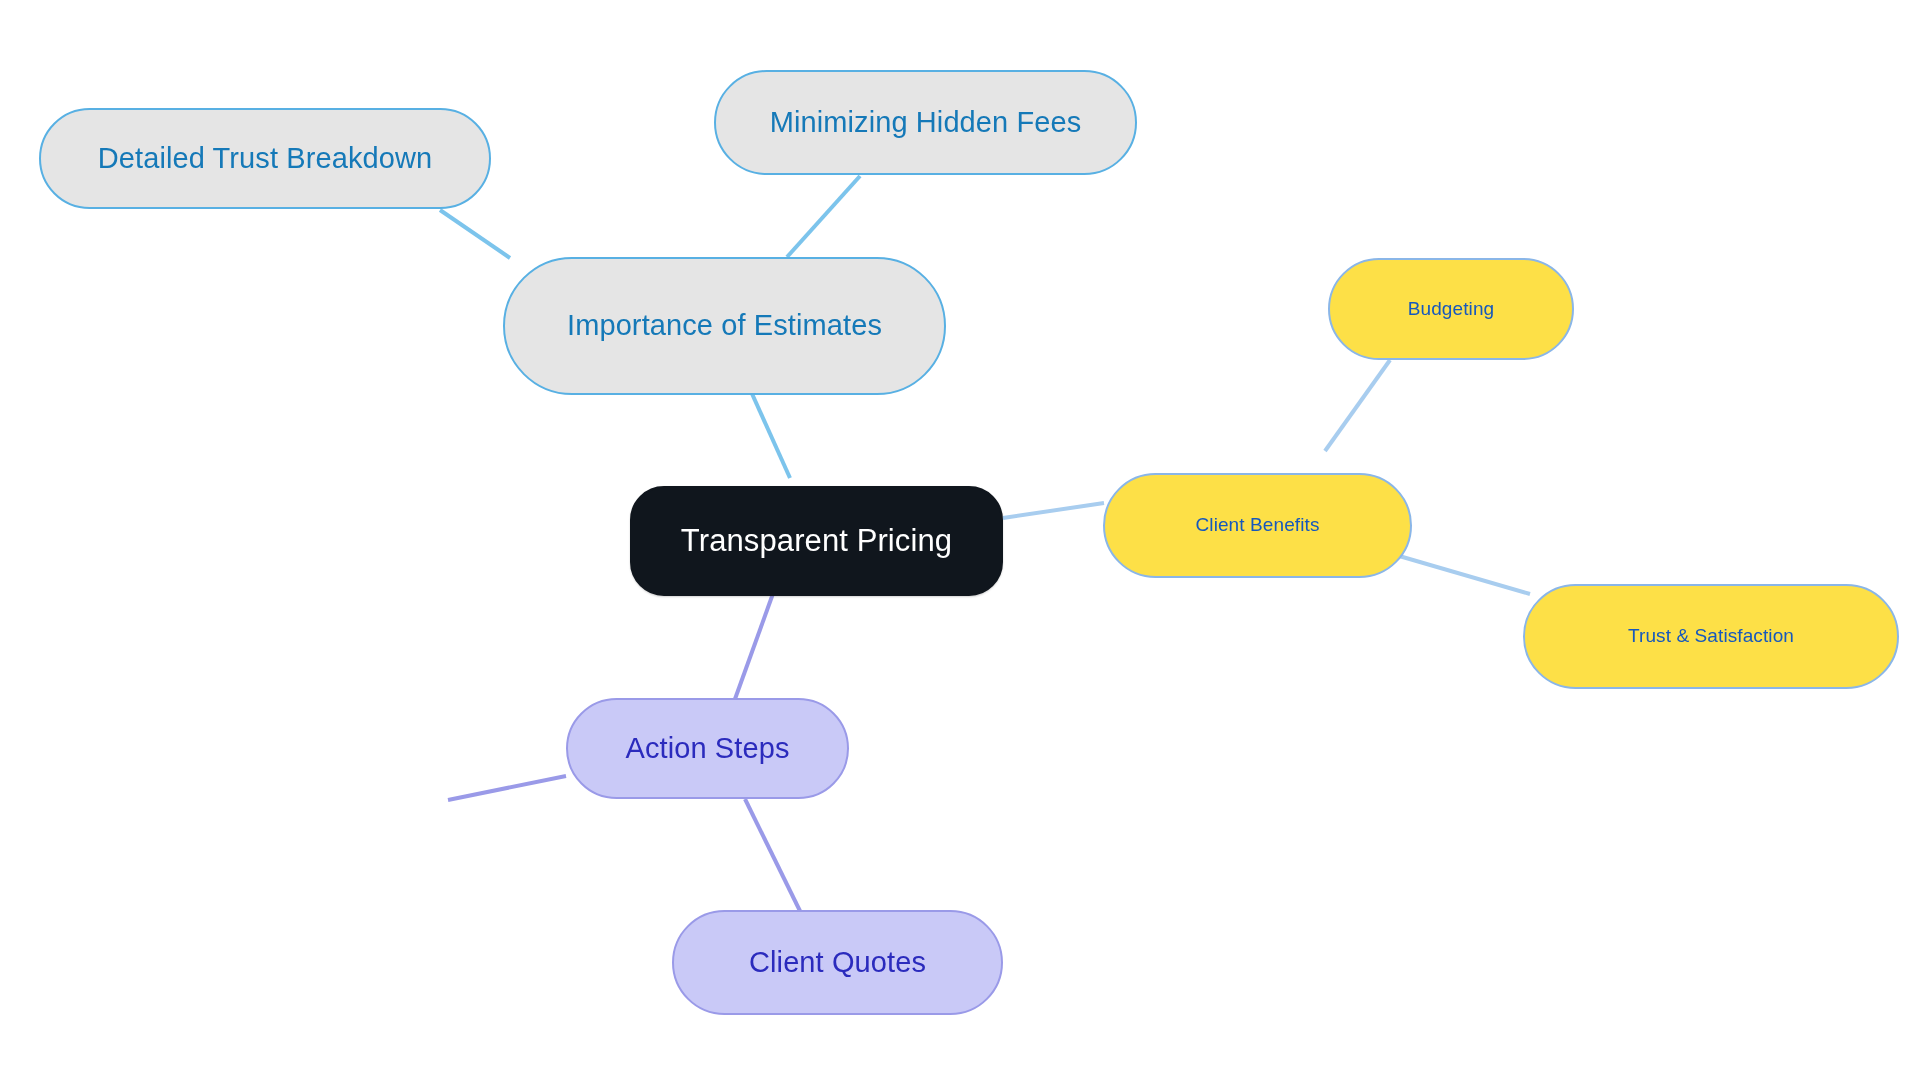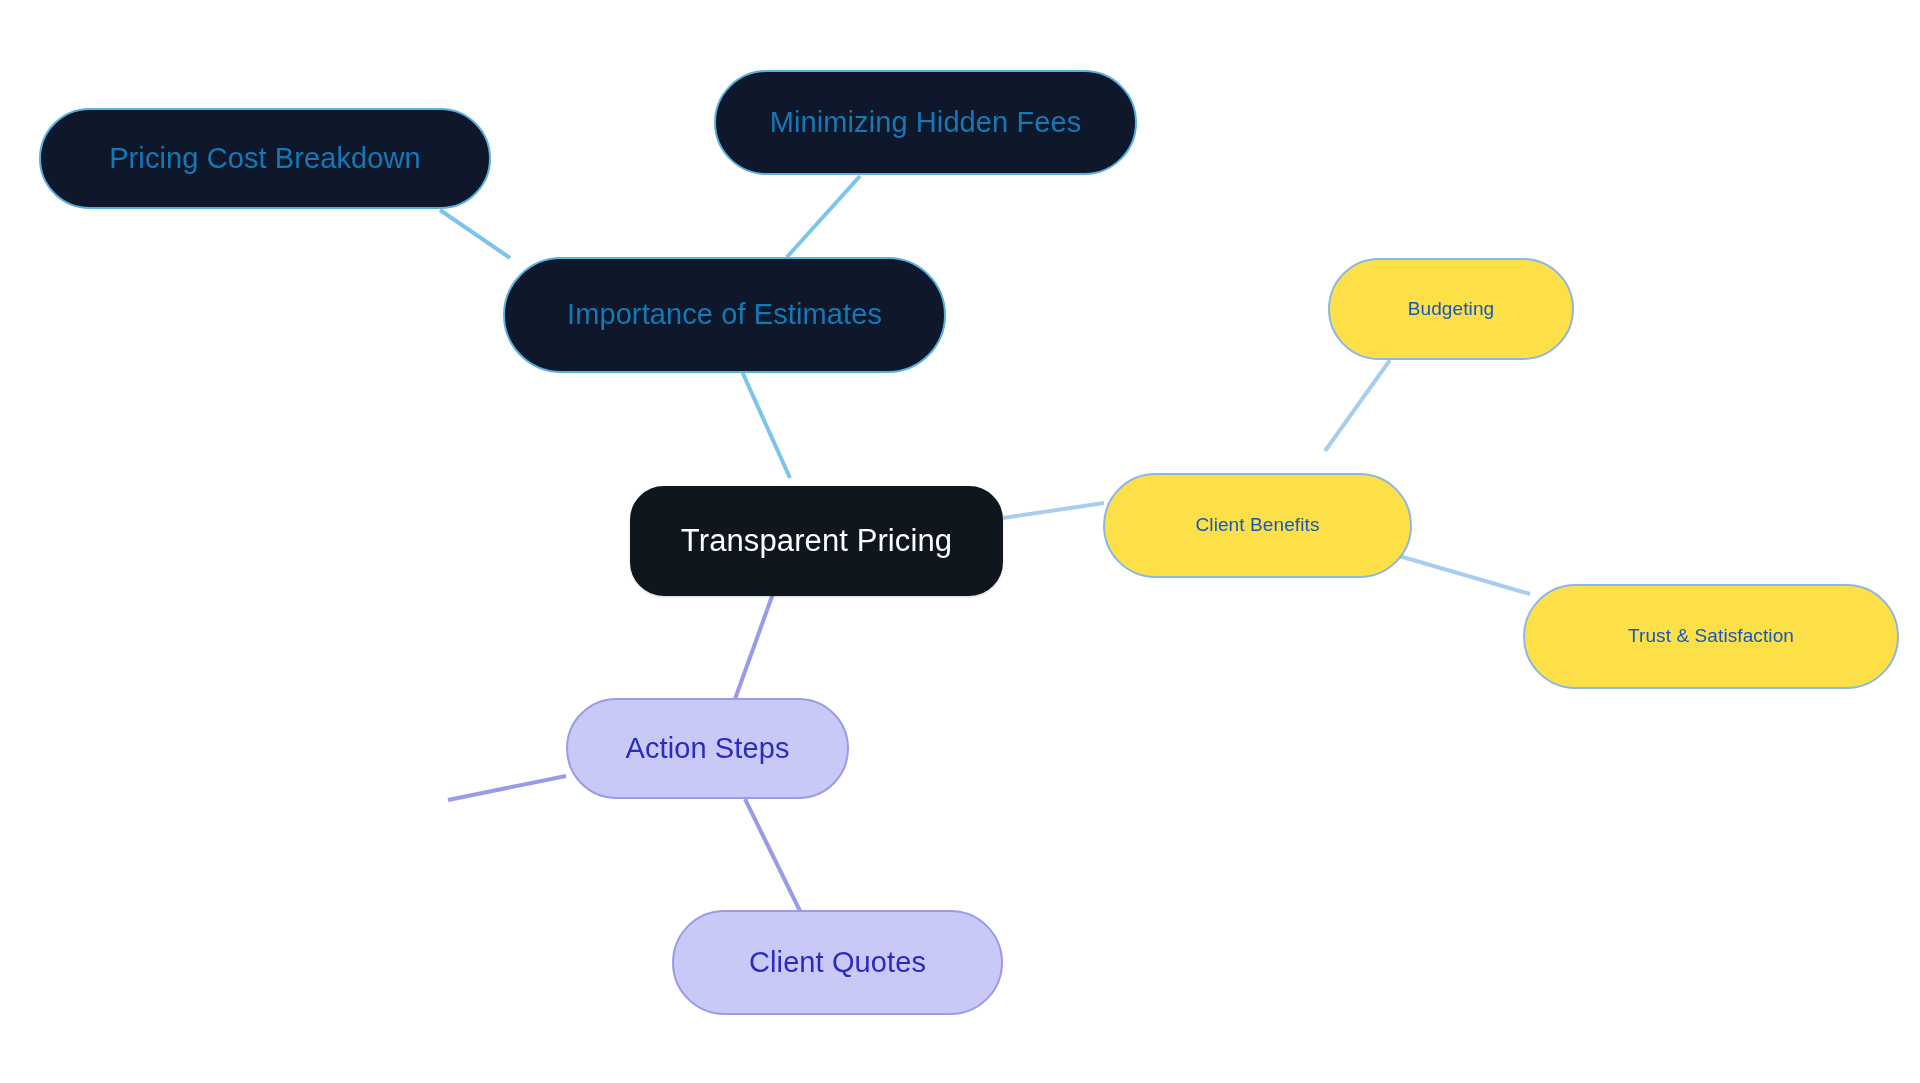--- a/index.html
+++ b/index.html
@@ -52,21 +52,21 @@
     background: #10161d;
     border-color: #10161d;
     color: #ffffff;
     font-size: 31px;
     font-weight: 400;
     border-radius: 34px;
     box-shadow: 0 1px 2px rgba(0,0,0,0.18);
     margin-top: 8px;
   }
   .node-sky {
-    background: #0f172a;
+    background: #e5e5e5;
     border-color: #58b0e3;
     color: #1579b8;
     font-size: 29px;
   }
   .node-pale {
     background: #fde047;
     border-color: #8ab6e8;
     color: #1658bd;
     font-size: 19px;
   }
@@ -89,28 +89,28 @@
       <line x1="787" y1="257" x2="860" y2="176" stroke="#7cc4ec" stroke-width="4" stroke-linecap="butt"></line>
       <line x1="1003" y1="518" x2="1104" y2="503" stroke="#a8cdef" stroke-width="4" stroke-linecap="butt"></line>
       <line x1="1325" y1="451" x2="1390" y2="360" stroke="#a8cdef" stroke-width="4" stroke-linecap="butt"></line>
       <line x1="1382" y1="551" x2="1530" y2="594" stroke="#a8cdef" stroke-width="4" stroke-linecap="butt"></line>
       <line x1="775" y1="588" x2="735" y2="699" stroke="#9a9ae8" stroke-width="4" stroke-linecap="butt"></line>
       <line x1="566" y1="776" x2="448" y2="800" stroke="#9a9ae8" stroke-width="4" stroke-linecap="butt"></line>
       <line x1="745" y1="799" x2="800" y2="911" stroke="#9a9ae8" stroke-width="4" stroke-linecap="butt"></line>
     </svg>
 
   <div class="node node-sky" style="left:39px; top:108px; width:452px; height:101px;">
-    <span class="node-label">Pricing Cost Breakdown</span>
+    <span class="node-label">Detailed Trust Breakdown</span>
   </div>
 
   <div class="node node-sky" style="left:714px; top:70px; width:423px; height:105px;">
     <span class="node-label">Minimizing Hidden Fees</span>
   </div>
 
-  <div class="node node-sky" style="left:503px; top:257px; width:443px; height:116px;">
+  <div class="node node-sky" style="left:503px; top:257px; width:443px; height:138px;">
     <span class="node-label">Importance of Estimates</span>
   </div>
 
   <div class="node node-pale" style="left:1328px; top:258px; width:246px; height:102px;">
     <span class="node-label">Budgeting</span>
   </div>
 
   <div class="node node-pale" style="left:1103px; top:451px; width:309px; height:105px;margin-top:22px;">
     <span class="node-label">Client Benefits</span>
   </div>

